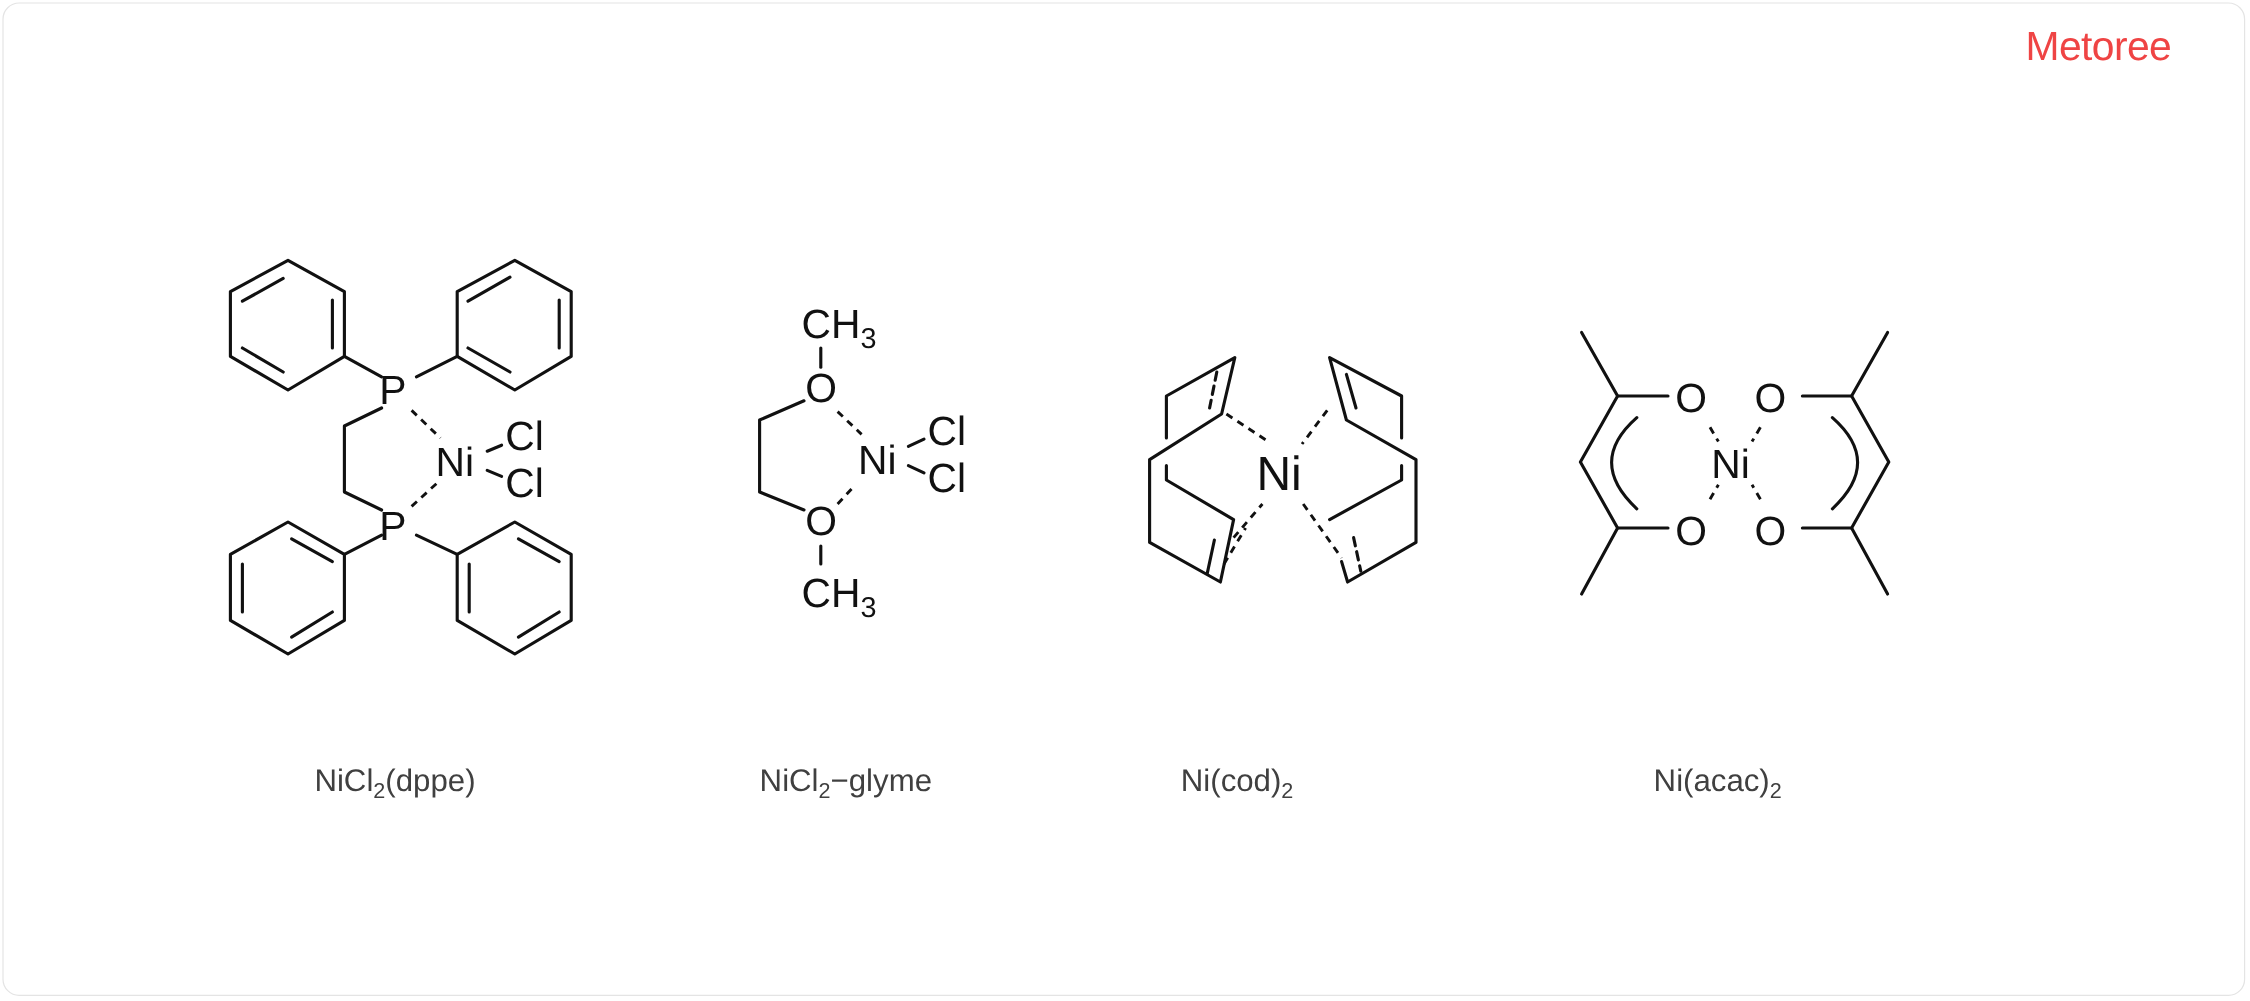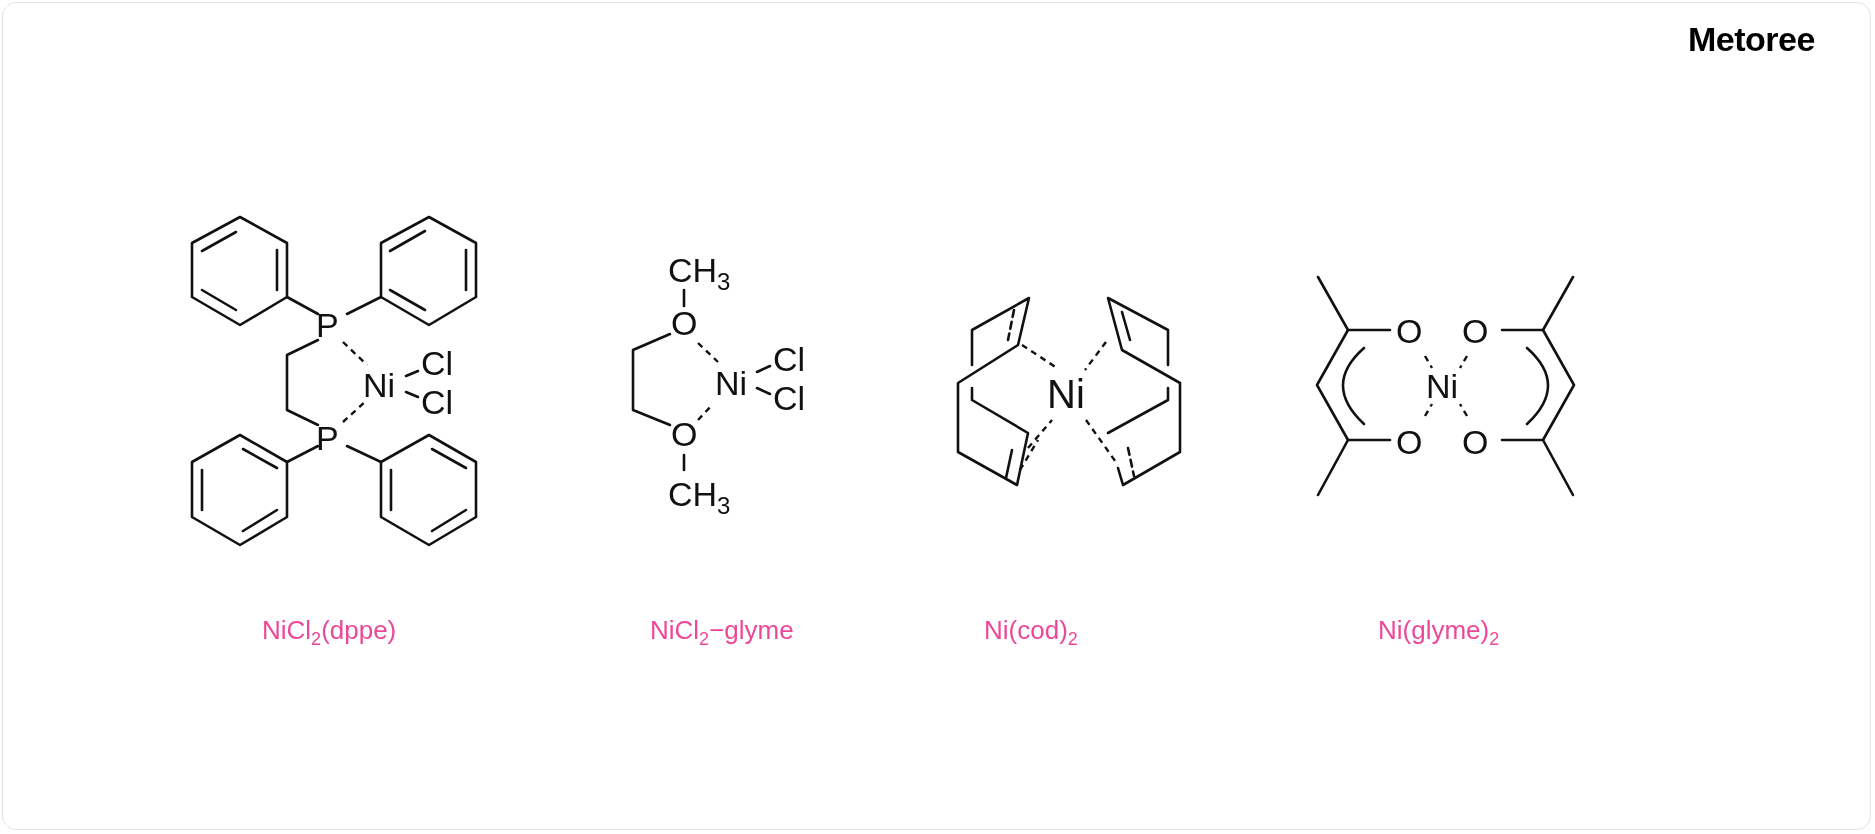--- a/index.html
+++ b/index.html
@@ -1,28 +1,28 @@
 <!DOCTYPE html>
 <html><head>
 <meta charset="utf-8">
 <style>
   html, body { margin: 0; padding: 0; background: #ffffff; }
   body { width: 1875px; height: 834px; position: relative; overflow: hidden;
          font-family: "Liberation Sans", sans-serif; }
   .card { position: absolute; left: 2px; top: 2px; width: 1869px; height: 828px;
           border: 1.5px solid #e4e4e4; border-radius: 14px; background: #fff; box-sizing: border-box; }
-  .watermark { position: absolute; left: 1688px; top: 20px; font-size: 34px; font-weight: bold;
-               color: #000000; letter-spacing: -0.5px; font-family: "Liberation Sans", sans-serif; }
+  .watermark { position: absolute; left: 1688px; top: 20px; font-size: 34px; font-weight: normal;
+               color: #ef4444; letter-spacing: -0.5px; font-family: "Liberation Sans", sans-serif; }
   svg.diagram { position: absolute; left: 0; top: 0; }
   svg .bond { stroke: #111; stroke-width: 2.6; fill: none; stroke-linecap: round; stroke-linejoin: round; }
   svg .dash { stroke: #111; stroke-width: 2.4; fill: none; stroke-dasharray: 6 5; }
   svg .atom { font-family: "Liberation Sans", sans-serif; font-size: 34px; fill: #111; }
   svg .sub { font-family: "Liberation Sans", sans-serif; font-size: 24px; fill: #111; }
-  .label { position: absolute; font-size: 26px; color: #ec4899; white-space: nowrap;
-           font-family: "Liberation Sans", sans-serif; }
+  .label { position: absolute; font-size: 26px; color: #404040; white-space: nowrap;
+           font-family: "Liberation Sans", sans-serif; margin-top: 20px; }
   .label sub { font-size: 18px; vertical-align: -6px; }
 </style>
 </head>
 <body>
 
 <div class="card"></div>
 <div class="watermark">Metoree</div>
 
 <svg class="diagram" width="1875" height="834" viewBox="0 0 1875 834">
 
@@ -132,15 +132,15 @@
     <line class="dash" x1="1467" y1="416" x2="1460" y2="404" stroke-dasharray="4 3"></line>
     <text class="atom" x="1396" y="343">O</text>
     <text class="atom" x="1462" y="343">O</text>
     <text class="atom" x="1396" y="454">O</text>
     <text class="atom" x="1462" y="454">O</text>
     <text class="atom" x="1426" y="398">Ni</text>
   </g>
 </svg>
 
 <div class="label" style="left:262px; top:615px;"><span>NiCl</span><sub>2</sub><span>(dppe)</span></div>
-<div class="label" style="left:650px; top:615px;"><span>NiCl</span><sub>2</sub><span>−glyme</span></div>
+<div class="label" style="left:633px; top:615px;"><span>NiCl</span><sub>2</sub><span>−glyme</span></div>
 <div class="label" style="left:984px; top:615px;"><span>Ni(cod)</span><sub>2</sub></div>
-<div class="label" style="left:1378px; top:615px;"><span>Ni(glyme)</span><sub>2</sub></div>
+<div class="label" style="left:1378px; top:615px;"><span>Ni(acac)</span><sub>2</sub></div>
 
 </body></html>

